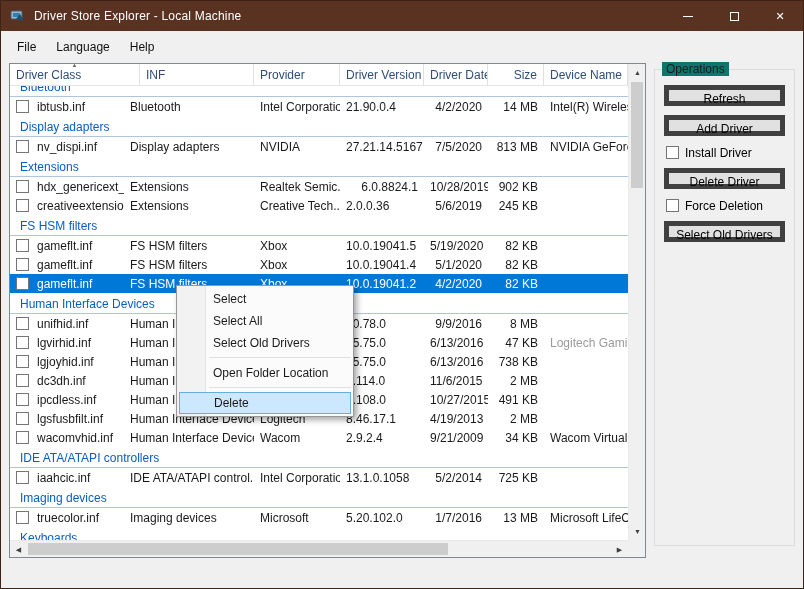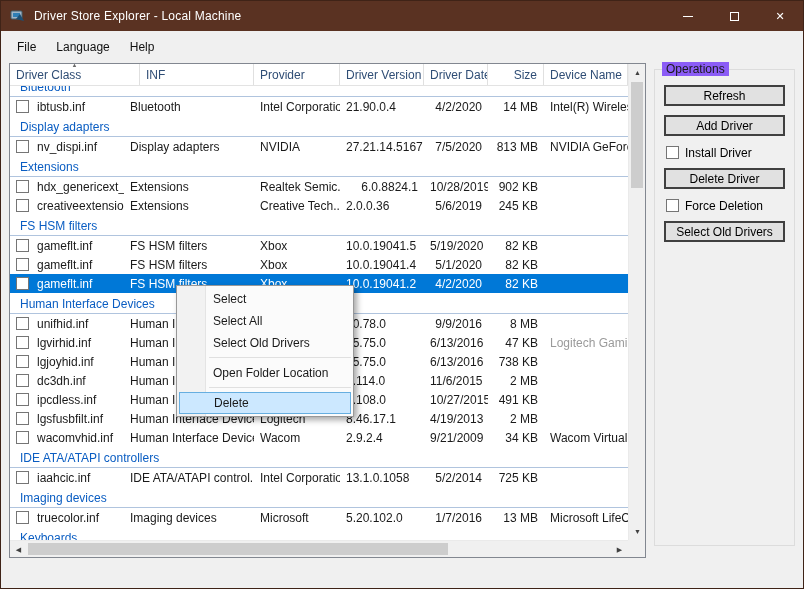--- a/index.html
+++ b/index.html
@@ -41,23 +41,23 @@
   .hscroll { position:absolute; left:0; bottom:0; width:618px; height:17px; background:#f0f0f0; border-top:1px solid #eaeaea; }
   .sb-corner { position:absolute; right:0; bottom:0; width:17px; height:17px; background:#f0f0f0; }
   .sb-arrow { position:absolute; width:17px; height:17px; line-height:17px; text-align:center; font-size:7px; color:#404040; }
   .sb-arrow.up{top:0;left:0} .sb-arrow.down{bottom:0;left:0} .sb-arrow.left{left:0;top:0} .sb-arrow.right{right:0;top:0}
   .vthumb { position:absolute; left:2px; right:2px; top:18px; height:106px; background:#cdcdcd; }
   .hthumb { position:absolute; top:2px; bottom:2px; left:18px; width:420px; background:#cdcdcd; }
 
   
   .ops-panel { position:absolute; left:653px; top:58px; width:143px; height:499px; }
   .ops-box { position:absolute; left:0; right:2px; top:10px; bottom:12px; border:1px solid #dcdcdc; }
-  .ops-label { position:absolute; top:3px; left:8px; background:#8b5cf6; padding:0 4px; color:#1a1a1a; }
+  .ops-label { position:absolute; top:3px; left:8px; background:#0f766e; padding:0 4px; color:#1a1a1a; }
   .ops-controls { position:absolute; top:26px; left:10px; right:12px; }
-  .op-btn { height:21px; line-height:19px; text-align:center; background:#e1e1e1; border:2px solid #404040; margin-bottom:9px; color:#000; }
+  .op-btn { height:21px; line-height:19px; text-align:center; background:#e1e1e1; border:5px solid #404040; margin-bottom:9px; color:#000; }
   .op-check { display:flex; align-items:center; height:15px; margin:0 0 8px 2px; color:#000; }
   .op-check .checkbox { margin-right:6px; }
 
   
   .statusbar { position:absolute; left:0; right:0; bottom:0; height:24px; background:#f0f0f0; display:flex; align-items:center; padding-left:8px; color:#3c3c3c; }
   .grip { position:absolute; right:2px; bottom:2px; width:13px; height:13px; }
   .grip::before { content:""; position:absolute; right:1px; bottom:1px; width:2px; height:2px; background:#8b8b8b;
     box-shadow:-4px 0 #8b8b8b,-8px 0 #8b8b8b,0 -4px #8b8b8b,-4px -4px #8b8b8b,0 -8px #8b8b8b; }
 
   

